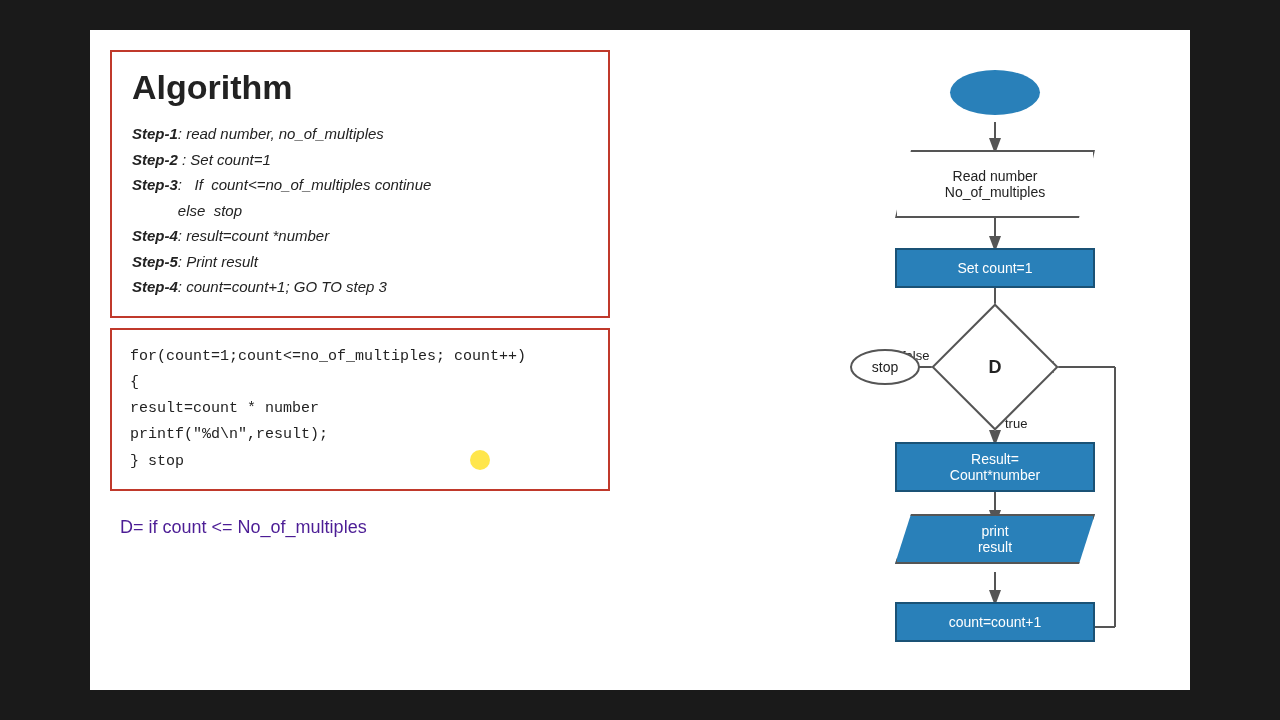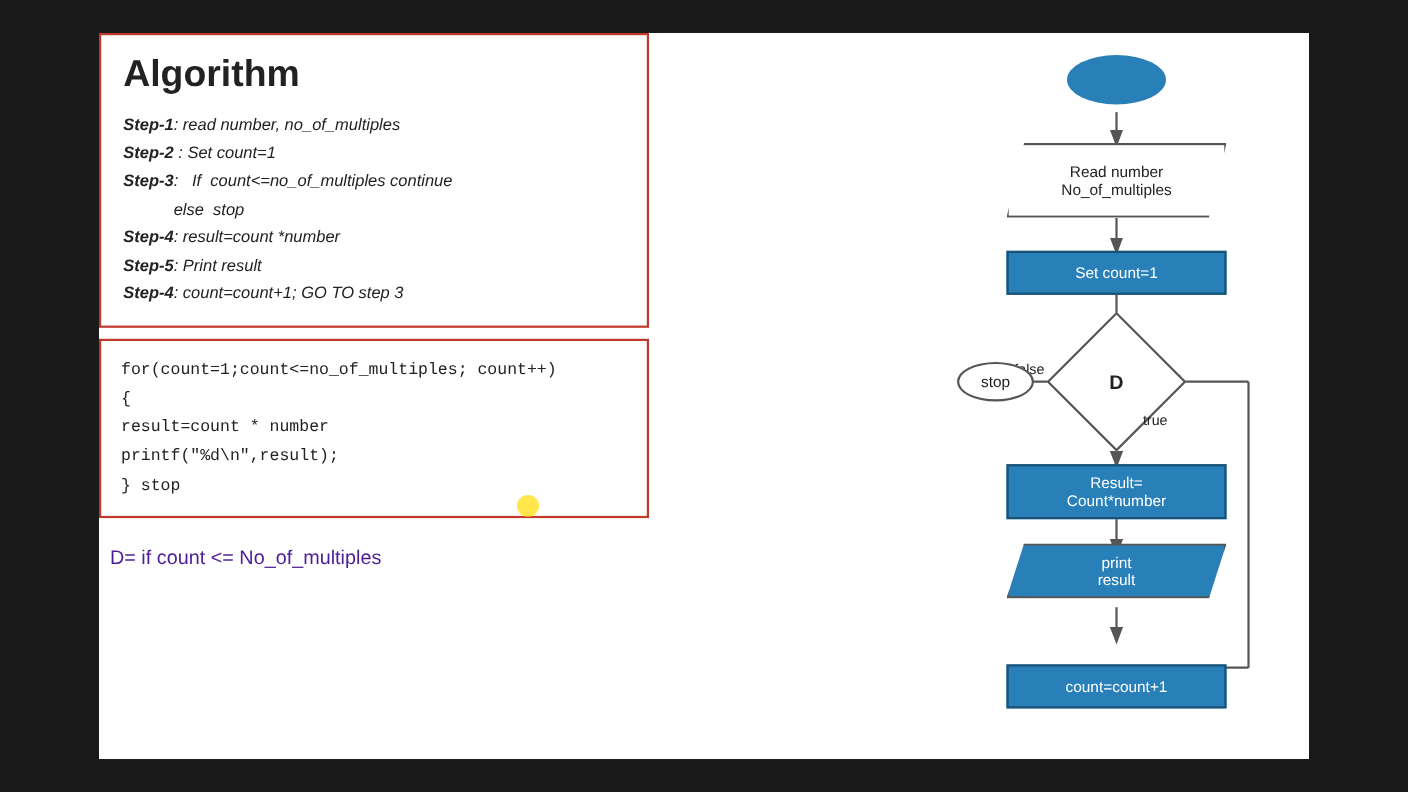--- a/index.html
+++ b/index.html
@@ -13,20 +13,21 @@
       font-family: Arial, sans-serif;
       overflow: hidden;
     }
     .slide {
       width: 1100px;
       height: 660px;
       background: #ffffff;
       position: relative;
       display: flex;
       flex-direction: row;
+      padding: 20px;
       gap: 32px;
     }
     .left-panel {
       width: 500px;
       display: flex;
       flex-direction: column;
       gap: 10px;
     }
     .algorithm-box {
       border: 2px solid #c0392b;
@@ -248,33 +249,33 @@
       </div>
 
       <div class="fc-diamond-wrapper" style="left:130px;top:262px;width:90px;height:90px;">
         <div class="fc-diamond">
           <span class="fc-diamond-label">D</span>
         </div>
       </div>
 
       <div class="fc-label" style="left:82px;top:288px;">false</div>
 
-      <div class="fc-label" style="left:185px;top:334px;margin-left:14px;">true</div>
+      <div class="fc-label" style="left:185px;top:356px;">true</div>
 
       <div class="fc-oval-small" style="width:70px;height:36px;left:30px;top:289px;">
         <span>stop</span>
       </div>
 
       <div class="fc-rect" style="width:200px;height:50px;left:75px;top:382px;">
         <span>Result=<br>Count*number</span>
       </div>
 
       <div class="fc-para" style="width:200px;height:50px;left:75px;top:454px;background:#2980b9;color:white;">
         <span>print<br>result</span>
       </div>
 
-      <div class="fc-rect" style="width:200px;height:40px;left:75px;top:564px;">
+      <div class="fc-rect" style="width:200px;height:40px;left:75px;top:542px;">
         <span>count=count+1</span>
       </div>
 
     </div>
   </div>
 </div>
 
 </body></html>

